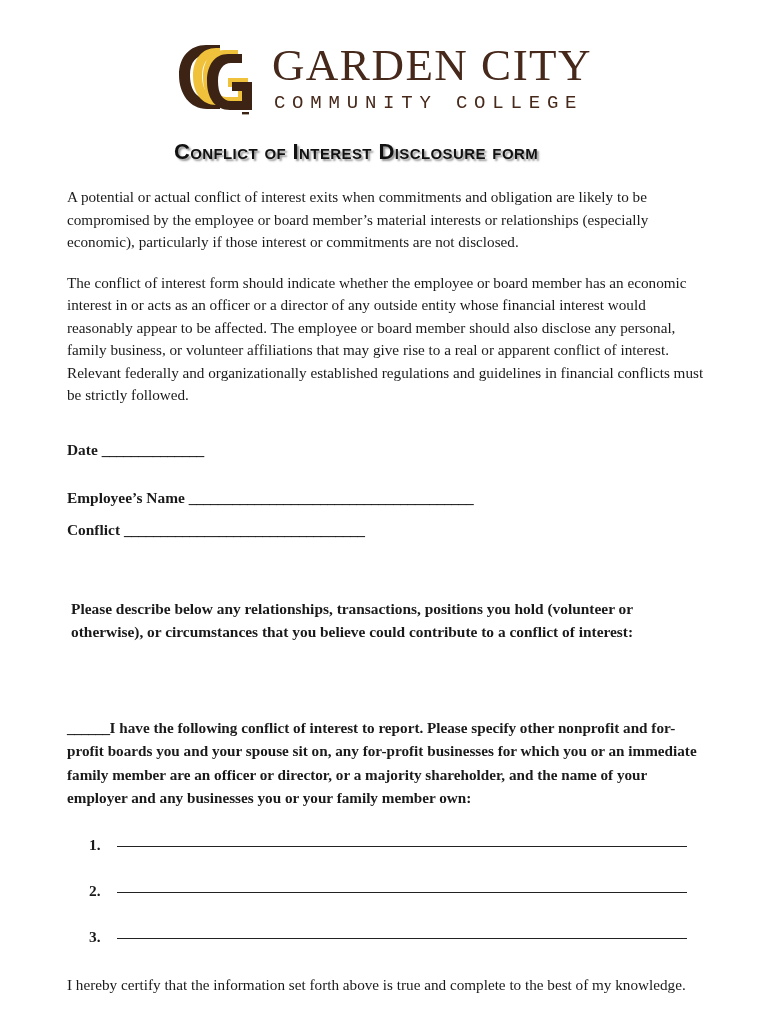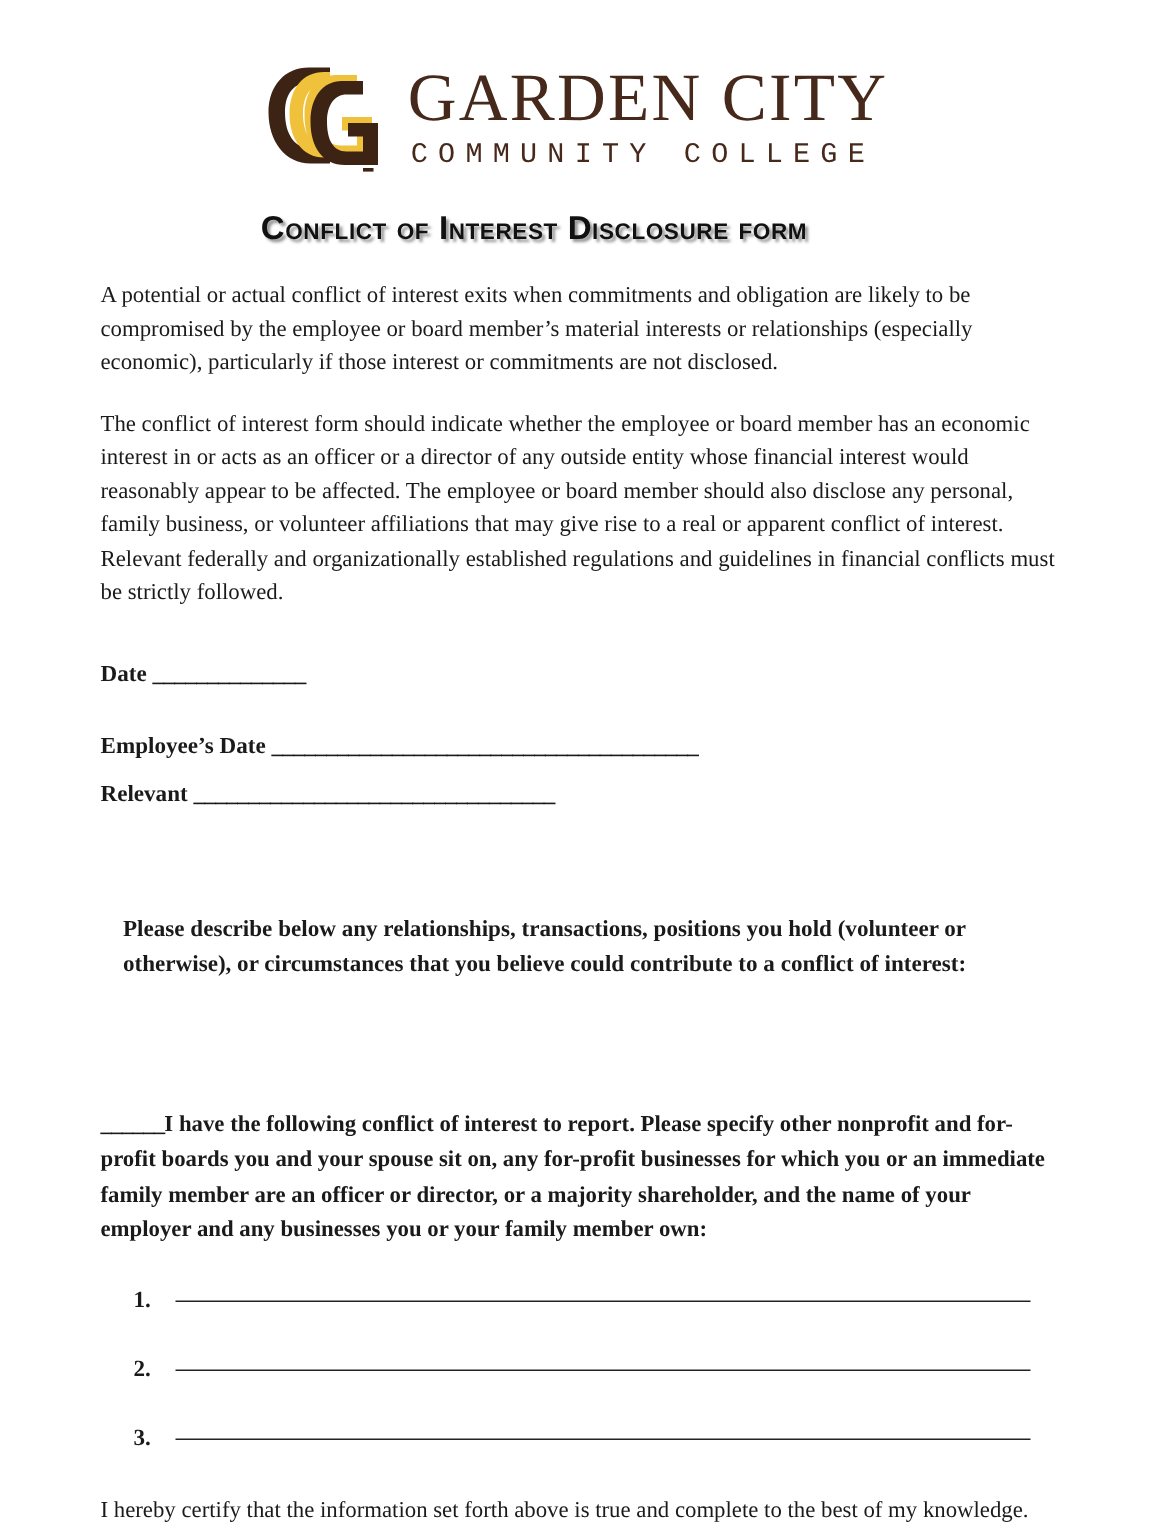--- a/index.html
+++ b/index.html
@@ -115,21 +115,21 @@
     font-weight: bold;
     letter-spacing: -0.4px;
   }
 
   .spacer-sm { height: 14px; }
   .spacer-md { height: 26px; }
   .spacer-lg { height: 42px; }
   .spacer-xl { height: 52px; }
 
   p.bold-para {
-    margin: 15px;
+    margin: 4px;
     font-size: 15.4px;
     line-height: 23.5px;
     font-weight: bold;
     text-align: left;
   }
 
   .checkbox-line {
     margin: 0;
     font-size: 15.2px;
     line-height: 23.5px;
@@ -238,28 +238,28 @@
     <div class="spacer-sm"></div>
 
     <div class="field-row">
       <span>Date</span>
       <span class="rule">______________</span>
     </div>
 
     <div class="spacer-md"></div>
 
     <div class="field-row">
-      <span>Employee’s Date</span>
+      <span>Employee’s Name</span>
       <span class="rule">_______________________________________</span>
     </div>
 
     <div style="height:10px"></div>
 
     <div class="field-row">
-      <span>Relevant</span>
+      <span>Conflict</span>
       <span class="rule">_________________________________</span>
     </div>
 
     <div class="spacer-xl"></div>
 
     <p class="bold-para">Please describe below any relationships, transactions, positions you hold (volunteer or otherwise), or circumstances that you believe could contribute to a conflict of interest:</p>
 
     <div class="spacer-md"></div>
 
 

